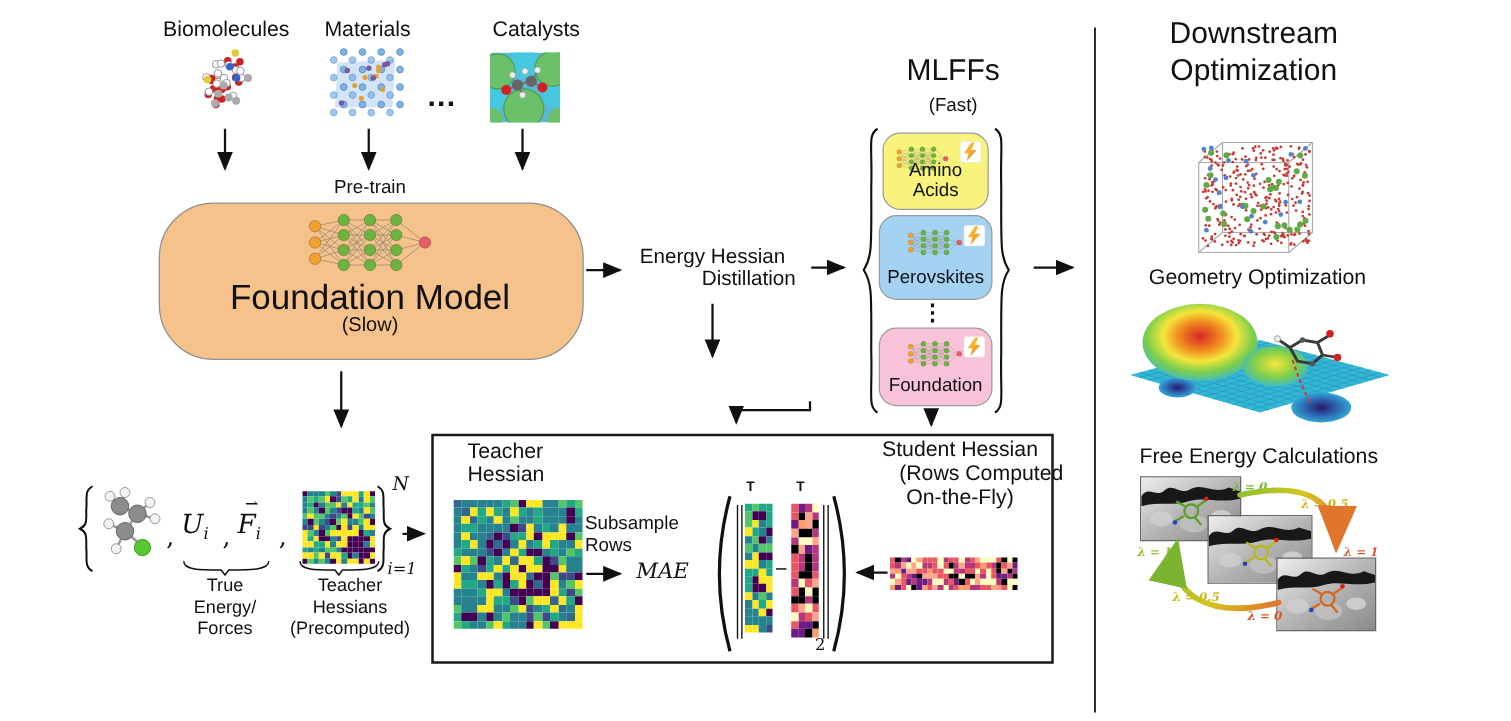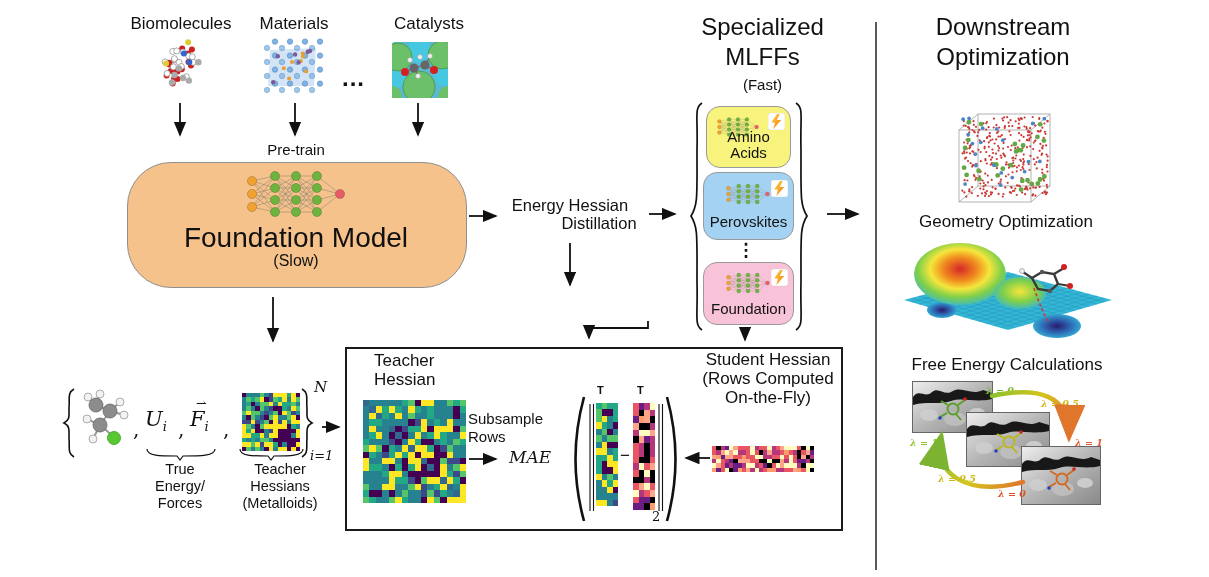--- a/index.html
+++ b/index.html
@@ -327,21 +327,20 @@
         <circle cx="96" cy="28" r="4.6" fill="#e85c68" stroke="rgba(0,0,0,0.3)" stroke-width="0.6"></circle>
       </svg>
     </div>
   <div class="abs ctr nowrap" style="left:127px;top:222px;width:338px;font-size:28px">Foundation Model</div>
   <div class="abs ctr" style="left:127px;top:252px;width:338px;font-size:16px">(Slow)</div>
 
   <div class="abs ctr" style="left:497px;top:196px;width:146px;font-size:16.5px">Energy Hessian</div>
   <div class="abs ctr" style="left:526px;top:214px;width:146px;font-size:16.5px">Distillation</div>
 
 
-  <div class="abs ctr head24" style="left:670px;top:12px;width:185px">Specialized</div>
   <div class="abs ctr head24" style="left:670px;top:42px;width:185px">MLFFs</div>
   <div class="abs model-box" style="left: 706px; top: 106px; width: 85px; height: 62px; background-color: rgb(247, 243, 125);">
     <div class="nn" style="left:9px;top:7px;width:44px;height:26px">
         <svg viewBox="0 0 104 56" width="100%" height="100%">
           <line x1="8" y1="15" x2="31" y2="10" stroke="#8d8573" stroke-width="0.55"></line>
           <line x1="8" y1="15" x2="31" y2="22" stroke="#8d8573" stroke-width="0.55"></line>
           <line x1="8" y1="15" x2="31" y2="34" stroke="#8d8573" stroke-width="0.55"></line>
           <line x1="8" y1="15" x2="31" y2="46" stroke="#8d8573" stroke-width="0.55"></line>
           <line x1="8" y1="28" x2="31" y2="10" stroke="#8d8573" stroke-width="0.55"></line>
           <line x1="8" y1="28" x2="31" y2="22" stroke="#8d8573" stroke-width="0.55"></line>
@@ -1257,21 +1256,21 @@
   <div class="abs serif ital" style="left:310px;top:448px;font-size:13px">i=1</div>
 
   <div class="abs" style="left:143px;top:461px;width:74px">
     <div class="ub-lbl">True</div>
     <div class="ub-lbl">Energy/</div>
     <div class="ub-lbl">Forces</div>
   </div>
   <div class="abs" style="left:216px;top:461px;width:128px">
     <div class="ub-lbl">Teacher</div>
     <div class="ub-lbl">Hessians</div>
-    <div class="ub-lbl">(Metalloids)</div>
+    <div class="ub-lbl">(Precomputed)</div>
   </div>
 
   <div id="kd-box" class="abs" style="left:345px;top:347px;width:498px;height:184px"></div>
 
   <div class="abs lbl17" style="left:374px;top:351px">Teacher</div>
   <div class="abs lbl17" style="left:374px;top:370px">Hessian</div>
 
   <div class="hm abs" style="left: 363px; top: 400px; width: 103px; height: 103px; display: grid; grid-template-columns: repeat(16, 1fr);">
       <div style="background: rgb(49, 104, 142);"></div>
       <div style="background: rgb(38, 130, 142);"></div>
@@ -1669,21 +1668,21 @@
       <div style="background: rgb(0, 0, 4);"></div>
       <div style="background: rgb(107, 29, 129);"></div>
       <div style="background: rgb(107, 29, 129);"></div>
       <div style="background: rgb(0, 0, 4);"></div>
       <div style="background: rgb(253, 155, 107);"></div>
     </div>
 
   <div class="abs serif" style="left:652px;top:509px;font-size:13px">2</div>
 
   <div class="abs ctr lbl17" style="left:693px;top:350px;width:150px">Student Hessian</div>
-  <div class="abs ctr lbl17" style="left:693px;top:369px;width:150px">(Rows Computed</div>
+  <div class="abs ctr lbl17" style="left:710px;top:369px;width:150px">(Rows Computed</div>
   <div class="abs ctr lbl17" style="left:693px;top:388px;width:150px">On-the-Fly)</div>
 
   <div class="hm abs" style="left: 712px; top: 446px; width: 102px; height: 26px; display: grid; grid-template-columns: repeat(24, 1fr);">
       <div style="background: rgb(233, 85, 98);"></div>
       <div style="background: rgb(0, 0, 4);"></div>
       <div style="background: rgb(181, 54, 122);"></div>
       <div style="background: rgb(107, 29, 129);"></div>
       <div style="background: rgb(252, 253, 191);"></div>
       <div style="background: rgb(252, 165, 137);"></div>
       <div style="background: rgb(233, 85, 98);"></div>

